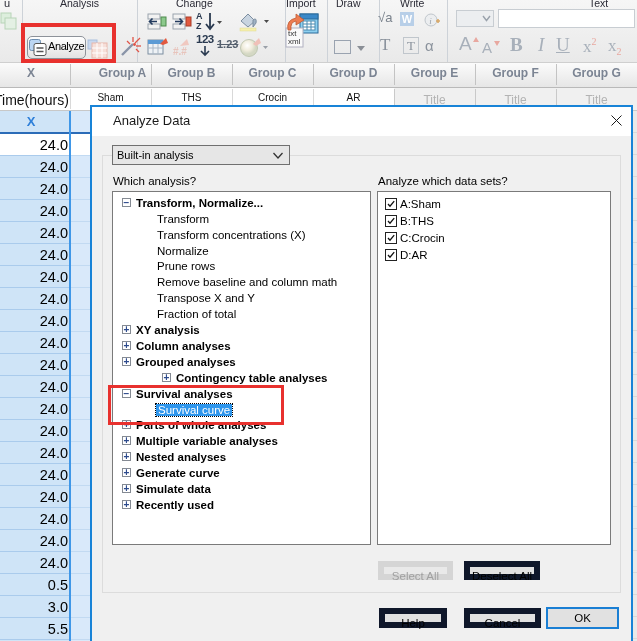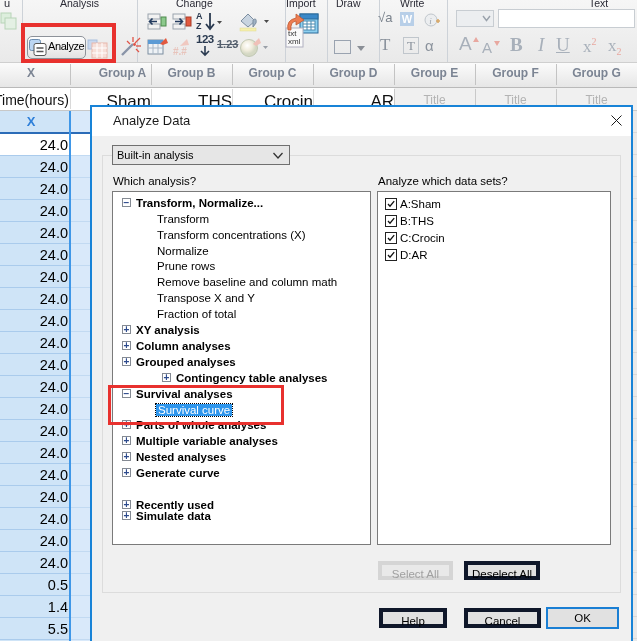--- a/index.html
+++ b/index.html
@@ -8,33 +8,33 @@
   #page{position:relative;width:637px;height:641px;overflow:hidden;}
   
   #toolbar{left:0;top:0;width:637px;height:62px;background:linear-gradient(#f6f6f6,#e9e9e9);}
   .seclabel{top:-3px;font-size:10.5px;color:#2a2a35;}
   .vsep{top:0;width:1px;height:62px;background:#cdd2d8;}
   
   #hdr1{left:0;top:62px;width:637px;height:25px;background:linear-gradient(#fbfbfb,#e6e6e6);border-top:1px solid #cfcfcf;box-sizing:border-box;}
   .hcell{top:66px;font-size:12px;font-weight:bold;color:#7b8493;text-align:center;}
   .hsep{top:64px;width:1px;height:21px;background:#c3c3c3;}
   #hdr2{left:0;top:87px;width:637px;height:24px;background:#fff;border-top:1px solid #b9b9b9;border-bottom:1px solid #c8c8c8;box-sizing:border-box;}
-  .h2cell{top:91.5px;font-size:17px;color:#111;text-align:right;}
+  .h2cell{top:91.5px;font-size:10px;color:#111;text-align:center;}
   .h2title{top:93px;font-size:12px;color:#b3b3b3;text-align:center;}
   
   .xrow{left:0;width:69px;font-size:14.5px;color:#000;text-align:right;padding-right:1px;box-sizing:border-box;}
   .srow{left:71px;width:19px;}
   
   #dlg{left:90px;top:105px;width:543px;height:545px;background:#f0f0f0;border:2px solid #1883d7;box-sizing:border-box;}
   #dlgtitle{left:92px;top:107px;width:539px;height:29px;background:#fff;}
   .treerow{left:113px;width:256px;height:15.9px;font-size:11.5px;color:#000;line-height:15.9px;white-space:nowrap;}
   .pm{display:inline-block;width:9px;height:9px;border:1px solid #848a93;background:#fff;color:#2c4a8c;font-size:10px;font-weight:bold;line-height:7.5px;text-align:center;vertical-align:1px;margin-right:5px;box-sizing:border-box;}
   .ckrow{left:385px;width:220px;height:17px;font-size:11.5px;color:#000;line-height:17px;white-space:nowrap;}
   .ckbox{display:inline-block;width:10px;height:10px;border:1.5px solid #222;background:#fff;margin-right:3px;vertical-align:-2px;box-sizing:content-box;position:relative;}
-  .btn{background:#e1e1e1;border:4px solid #0f172a;box-sizing:border-box;font-size:11.5px;color:#000;text-align:center;}
+  .btn{background:#e1e1e1;border:6px solid #0f172a;box-sizing:border-box;font-size:11.5px;color:#000;text-align:center;}
   .redbox{border:3.5px solid #e8312e;box-sizing:border-box;}
 </style>
 </head>
 <body>
 <div id="page">
 
   <div class="abs" id="toolbar"></div>
   <div class="abs seclabel" style="left:60px;">Analysis</div>
   <div class="abs seclabel" style="left:176px;">Change</div>
   <div class="abs seclabel" style="left:286px;">Import</div>
@@ -262,21 +262,21 @@
     <div class="abs xrow" style="top:486px;height:22px;line-height:22px;background:#cfe4f7;border-bottom:1px solid #aacbec;box-sizing:border-box;">24.0</div>
     <div class="abs srow" style="top:486px;height:22px;background:#d9e9fa;border-bottom:1px solid #c2daf2;box-sizing:border-box;"></div>
     <div class="abs xrow" style="top:508px;height:22px;line-height:22px;background:#cfe4f7;border-bottom:1px solid #aacbec;box-sizing:border-box;">24.0</div>
     <div class="abs srow" style="top:508px;height:22px;background:#d9e9fa;border-bottom:1px solid #c2daf2;box-sizing:border-box;"></div>
     <div class="abs xrow" style="top:530px;height:22px;line-height:22px;background:#cfe4f7;border-bottom:1px solid #aacbec;box-sizing:border-box;">24.0</div>
     <div class="abs srow" style="top:530px;height:22px;background:#d9e9fa;border-bottom:1px solid #c2daf2;box-sizing:border-box;"></div>
     <div class="abs xrow" style="top:552px;height:22px;line-height:22px;background:#cfe4f7;border-bottom:1px solid #aacbec;box-sizing:border-box;">24.0</div>
     <div class="abs srow" style="top:552px;height:22px;background:#d9e9fa;border-bottom:1px solid #c2daf2;box-sizing:border-box;"></div>
     <div class="abs xrow" style="top:574px;height:22px;line-height:22px;background:#cfe4f7;border-bottom:1px solid #aacbec;box-sizing:border-box;">0.5</div>
     <div class="abs srow" style="top:574px;height:22px;background:#d9e9fa;border-bottom:1px solid #c2daf2;box-sizing:border-box;"></div>
-    <div class="abs xrow" style="top:596px;height:22px;line-height:22px;background:#cfe4f7;border-bottom:1px solid #aacbec;box-sizing:border-box;">1.4</div>
+    <div class="abs xrow" style="top:596px;height:22px;line-height:22px;background:#cfe4f7;border-bottom:1px solid #aacbec;box-sizing:border-box;">3.0</div>
     <div class="abs srow" style="top:596px;height:22px;background:#d9e9fa;border-bottom:1px solid #c2daf2;box-sizing:border-box;"></div>
     <div class="abs xrow" style="top:618px;height:22px;line-height:22px;background:#cfe4f7;border-bottom:1px solid #aacbec;box-sizing:border-box;">5.5</div>
     <div class="abs srow" style="top:618px;height:22px;background:#d9e9fa;border-bottom:1px solid #c2daf2;box-sizing:border-box;"></div>
     <div class="abs xrow" style="top:640px;height:22px;line-height:22px;background:#cfe4f7;border-bottom:1px solid #aacbec;box-sizing:border-box;"></div>
     <div class="abs srow" style="top:640px;height:22px;background:#d9e9fa;border-bottom:1px solid #c2daf2;box-sizing:border-box;"></div>
     <div class="abs" style="left:69px;top:111px;width:2px;height:530px;background:#3f97e8;"></div>
 
   <div class="abs" id="rightsliver" style="left:633px;top:111px;width:4px;height:530px;background:repeating-linear-gradient(#e9e9e9 0 21px,#d8d8d8 21px 22px);"></div>
 
   <div class="abs" id="dlg"></div>
@@ -311,21 +311,21 @@
     <div class="abs treerow" style="top:323px;left:122px;"><span class="pm">+</span><b>XY analysis</b></div>
     <div class="abs treerow" style="top:338.9px;left:122px;"><span class="pm">+</span><b>Column analyses</b></div>
     <div class="abs treerow" style="top:354.8px;left:122px;"><span class="pm">+</span><b>Grouped analyses</b></div>
     <div class="abs treerow" style="top:370.70000000000005px;left:122px;margin-left:40px;"><span class="pm">+</span><b>Contingency table analyses</b></div>
     <div class="abs treerow" style="top:386.6px;left:122px;"><span class="pm">−</span><b>Survival analyses</b></div>
     <div class="abs treerow" style="top:402.5px;left:156px;"><span style="background:#2e96ed;color:#fff;outline:1px dotted #000;padding:0 2px;">Survival curve</span></div>
     <div class="abs treerow" style="top:418.4px;left:122px;"><span class="pm">+</span><b>Parts of whole analyses</b></div>
     <div class="abs treerow" style="top:434.3px;left:122px;"><span class="pm">+</span><b>Multiple variable analyses</b></div>
     <div class="abs treerow" style="top:450.20000000000005px;left:122px;"><span class="pm">+</span><b>Nested analyses</b></div>
     <div class="abs treerow" style="top:466.1px;left:122px;"><span class="pm">+</span><b>Generate curve</b></div>
-    <div class="abs treerow" style="top:482px;left:122px;margin-top:27px;"><span class="pm">+</span><b>Simulate data</b></div>
+    <div class="abs treerow" style="top:482px;left:122px;"><span class="pm">+</span><b>Simulate data</b></div>
     <div class="abs treerow" style="top:497.90000000000003px;left:122px;"><span class="pm">+</span><b>Recently used</b></div>
 
   <div class="abs ckrow" style="top:195.5px;"><span class="ckbox"><svg width="10" height="10" viewBox="0 0 10 10" style="position:absolute;left:0;top:0;">
           <path d="M2 5 L4 7.2 L8.2 2.2" stroke="#111" stroke-width="1.3" fill="none"></path>
         </svg></span>A:Sham</div>
     <div class="abs ckrow" style="top:212.5px;"><span class="ckbox"><svg width="10" height="10" viewBox="0 0 10 10" style="position:absolute;left:0;top:0;">
           <path d="M2 5 L4 7.2 L8.2 2.2" stroke="#111" stroke-width="1.3" fill="none"></path>
         </svg></span>B:THS</div>
     <div class="abs ckrow" style="top:229.5px;"><span class="ckbox"><svg width="10" height="10" viewBox="0 0 10 10" style="position:absolute;left:0;top:0;">
           <path d="M2 5 L4 7.2 L8.2 2.2" stroke="#111" stroke-width="1.3" fill="none"></path>

